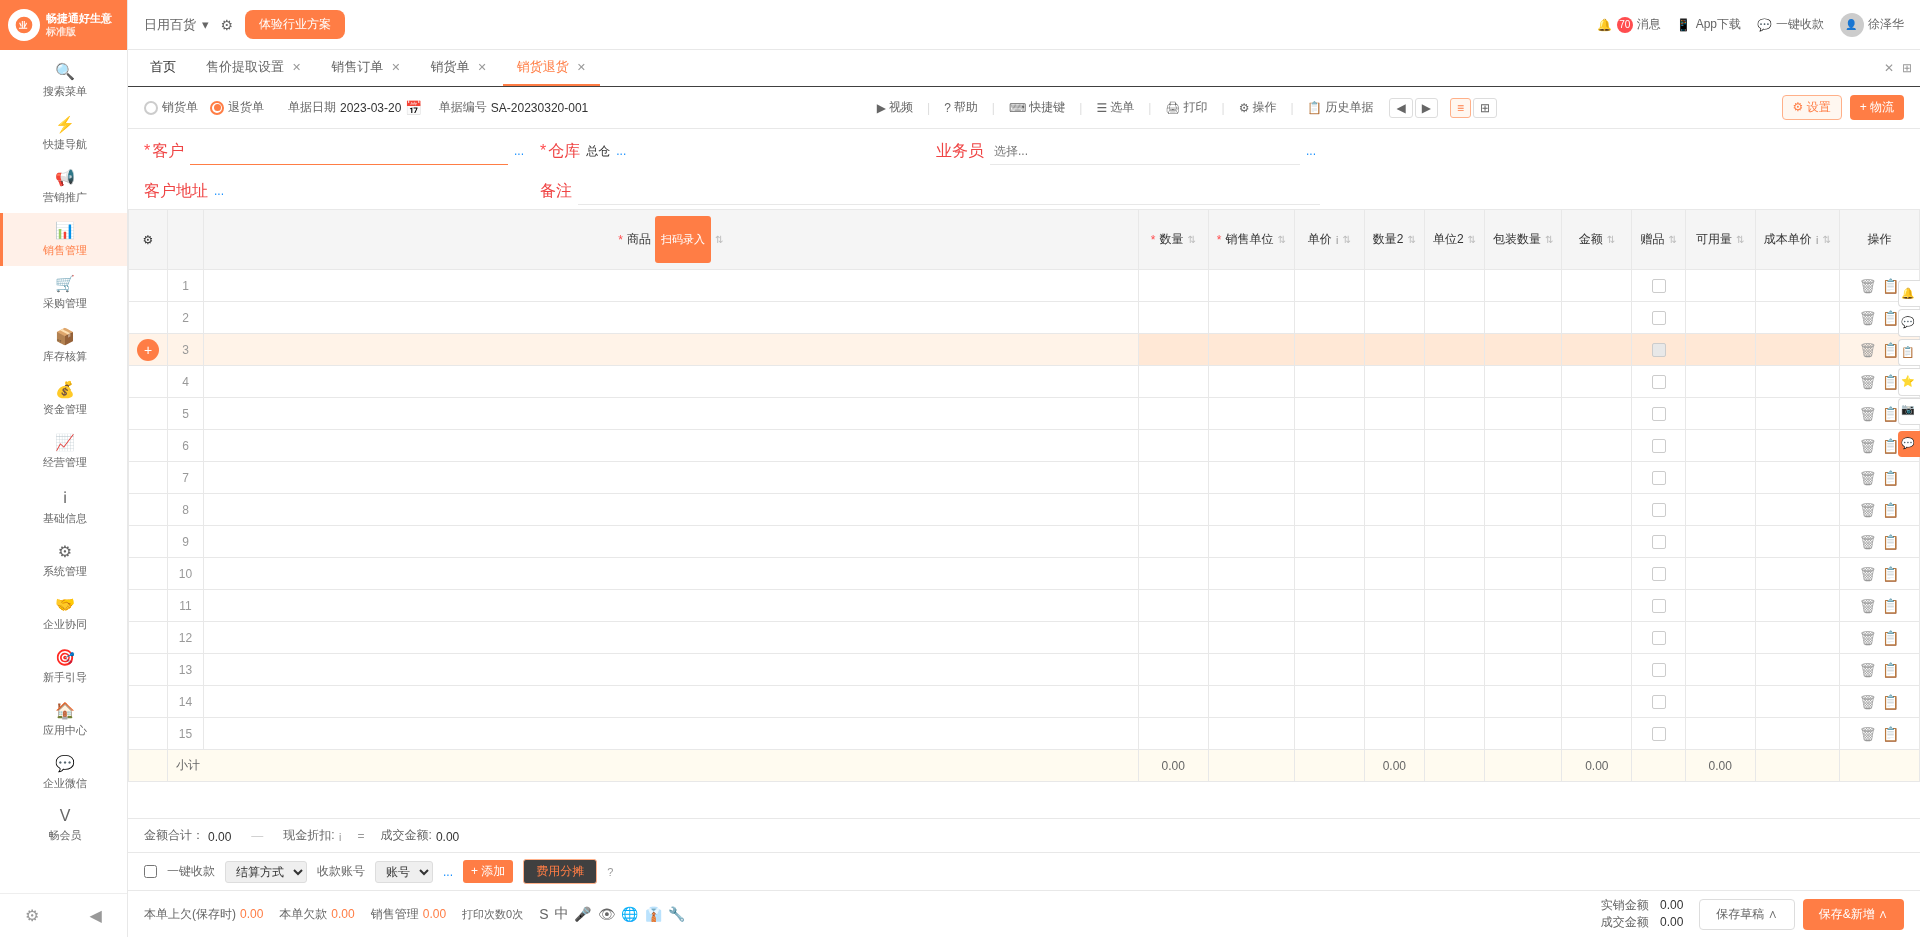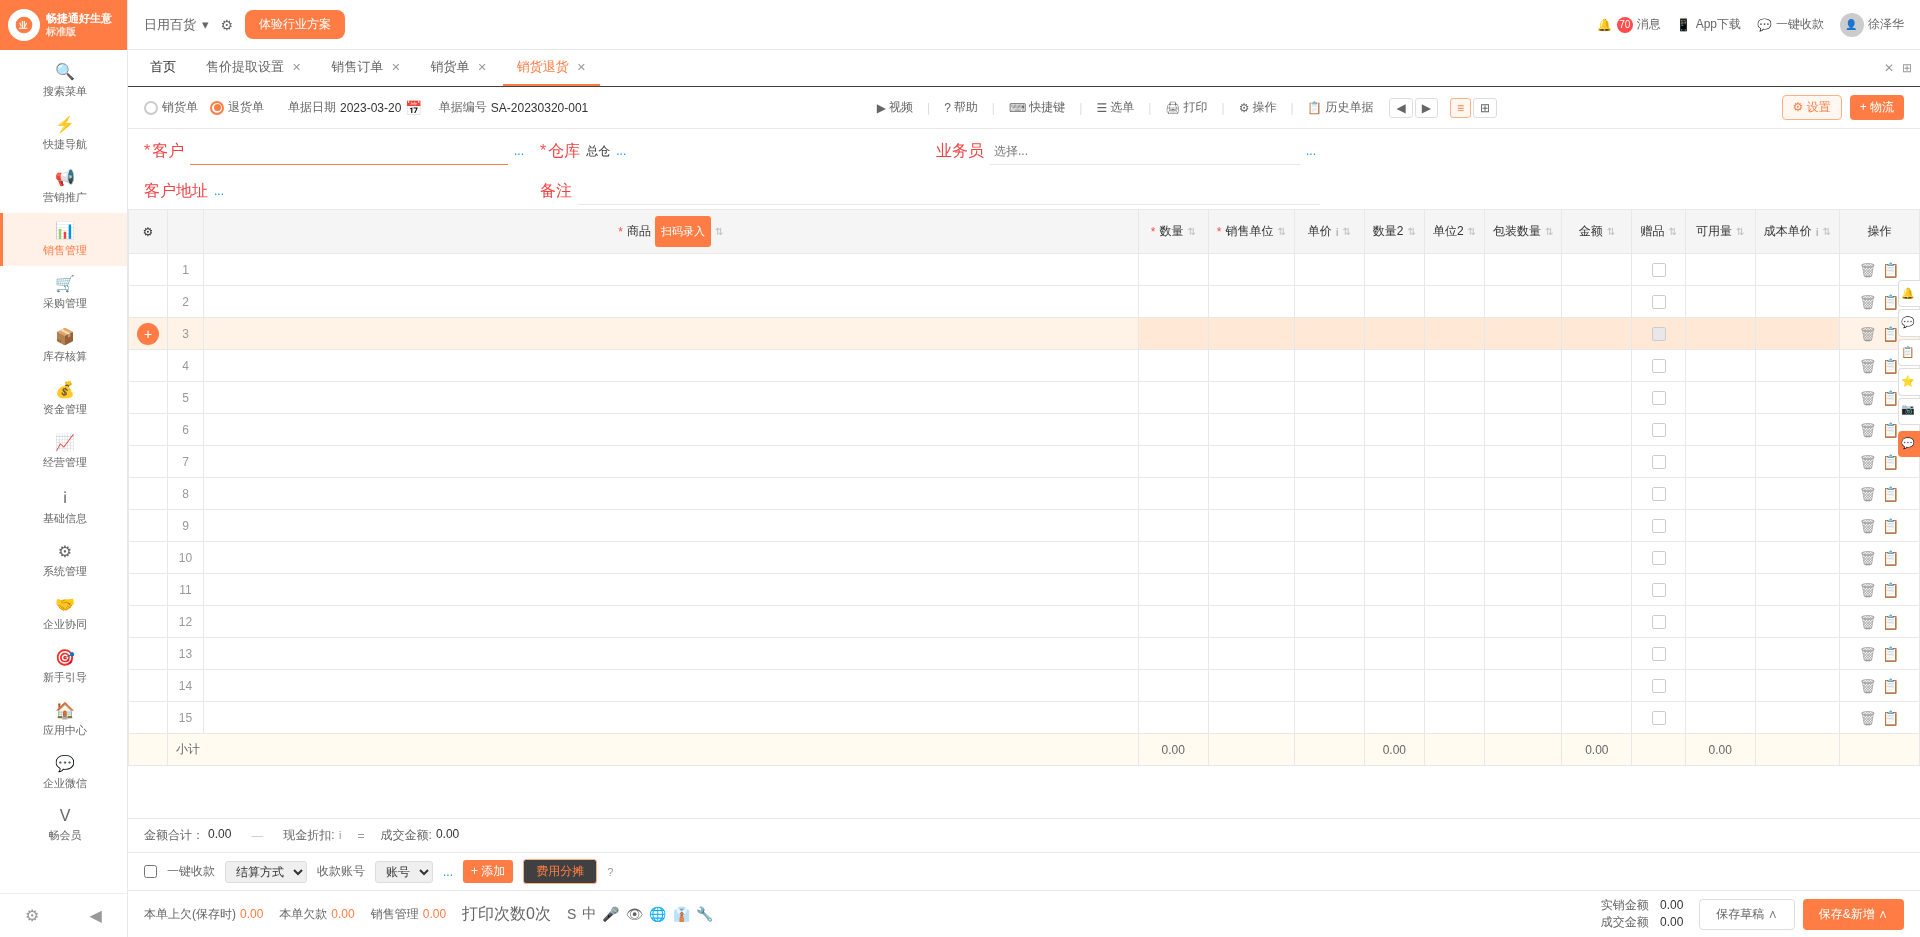--- a/index.html
+++ b/index.html
@@ -72,31 +72,31 @@
 
     .th-settings { width: 32px; }
     .row-num { color: #999; }
 
     .action-icons { display: flex; gap: 6px; justify-content: center; }
     .action-icon { color: #999; cursor: pointer; font-size: 14px; }
 
     .checkbox-cell { display: flex; justify-content: center; align-items: center; height: 100%; }
     .checkbox { width: 14px; height: 14px; border: 1px solid #ccc; border-radius: 2px; cursor: pointer; }
 
-    .scan-btn { background: #ff7d45; color: #fff; border: none; border-radius: 3px; padding: 8px 6px; font-size: 11px; cursor: pointer; }
+    .scan-btn { background: #ff7d45; color: #fff; border: none; border-radius: 3px; padding: 16px 6px; font-size: 11px; cursor: pointer; }
 
     .col-sortable { display: flex; align-items: center; gap: 4px; justify-content: center; }
     .sort-icon { color: #bbb; font-size: 10px; cursor: pointer; }
 
     
     .summary-row td { background: #fffbf0 !important; font-weight: 500; color: #666; }
 
     
     .doc-footer { border-top: 1px solid #e8e8e8; padding: 8px 16px; display: flex; align-items: center; gap: 16px; flex-wrap: wrap; font-size: 12px; }
-    .footer-field { display: flex; align-items: flex-start; gap: 4px; }
+    .footer-field { display: flex; align-items: flex-end; gap: 4px; }
     .footer-label { color: #666; }
     .footer-value { color: #333; }
     .footer-sep { color: #ccc; margin: 0 4px; }
     .equal-icon { color: #999; }
 
     
     .bottom-bar { border-top: 1px solid #e8e8e8; padding: 6px 16px; display: flex; align-items: center; gap: 16px; background: #fff; flex-wrap: wrap; }
     .bottom-field { display: flex; align-items: center; gap: 4px; font-size: 12px; color: #666; }
     .bottom-value { color: #ff7d45; font-weight: 500; }
 
@@ -131,21 +131,21 @@
     .doc-type-and-info { display: flex; align-items: center; padding: 8px 16px; border-bottom: 1px solid #e8e8e8; gap: 16px; }
     .doc-type-group { display: flex; gap: 12px; }
 
     
     .nav-hist-btns { display: flex; gap: 2px; }
     .nav-hist-btn { background: none; border: 1px solid #ddd; border-radius: 3px; padding: 2px 6px; font-size: 12px; cursor: pointer; color: #666; }
     .view-mode-btns { display: flex; gap: 2px; }
     .view-mode-btn { background: none; border: 1px solid #ddd; border-radius: 3px; padding: 2px 6px; font-size: 12px; cursor: pointer; color: #666; }
     .view-mode-btn.active { background: #fff7f0; color: #ff7d45; border-color: #ffb089; }
 
-    .bottom-print { color: #666; font-size: 16px; display: flex; align-items: center; gap: 4px; }
+    .bottom-print { color: #666; font-size: 11px; display: flex; align-items: center; gap: 4px; }
     .bottom-status-icons { display: flex; gap: 6px; align-items: center; }
     .status-icon { color: #666; font-size: 14px; cursor: pointer; }
   </style>
 </head>
 <body>
 
 <div class="sidebar">
   <div class="sidebar-logo">
     <div class="sidebar-logo-icon">
       <svg viewBox="0 0 24 24" fill="#ff7d45">

